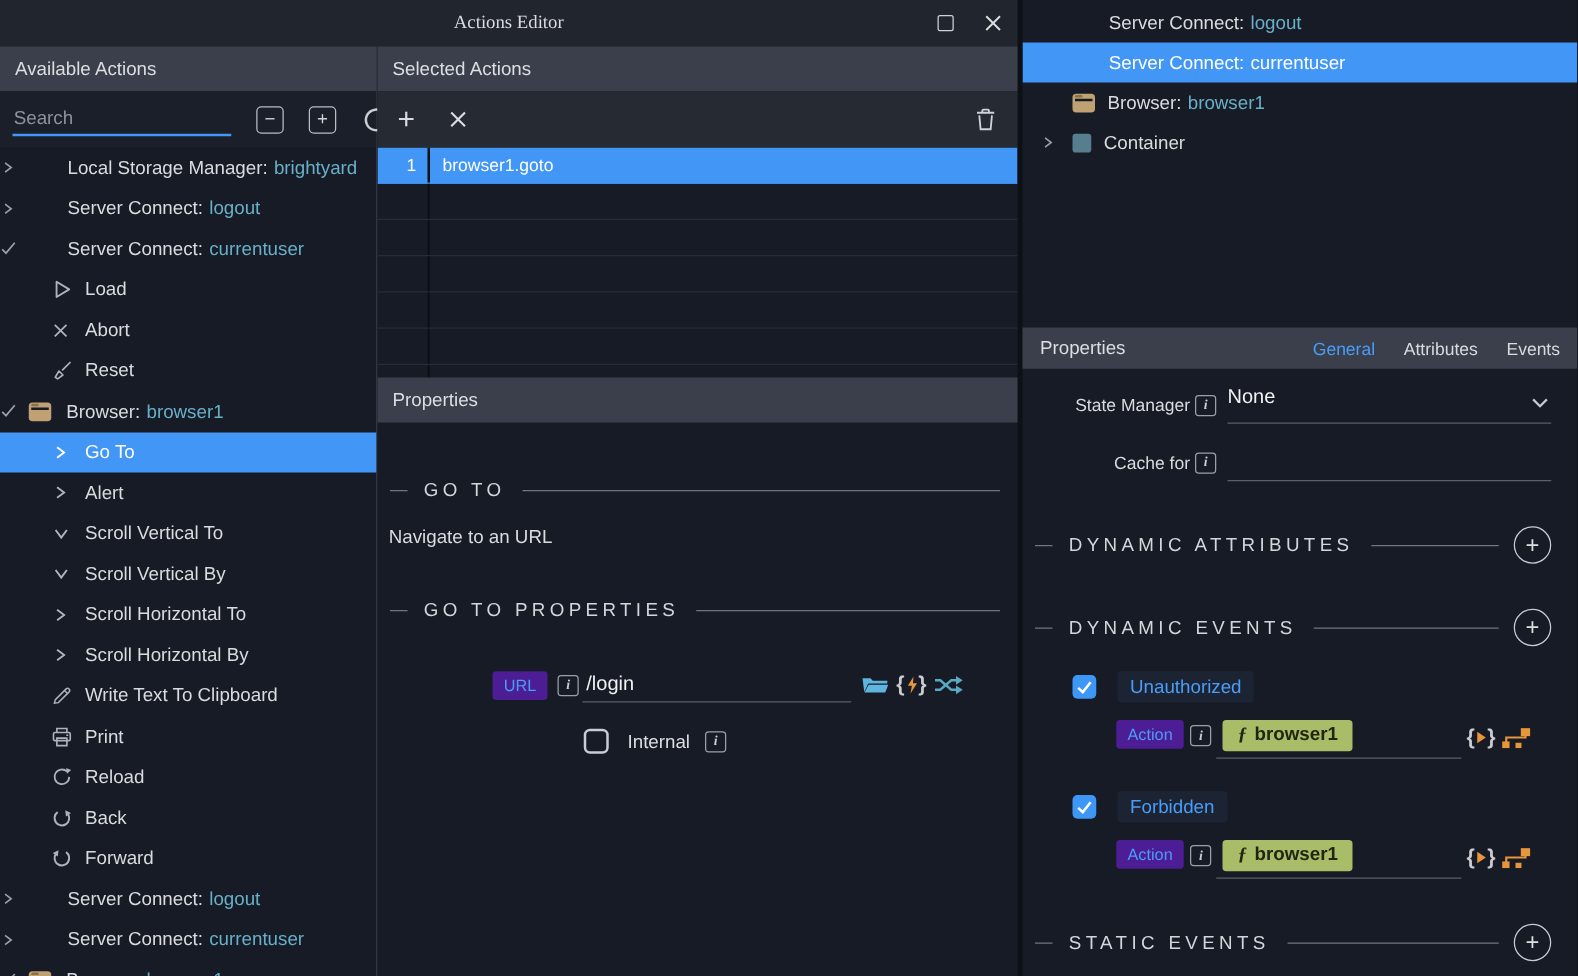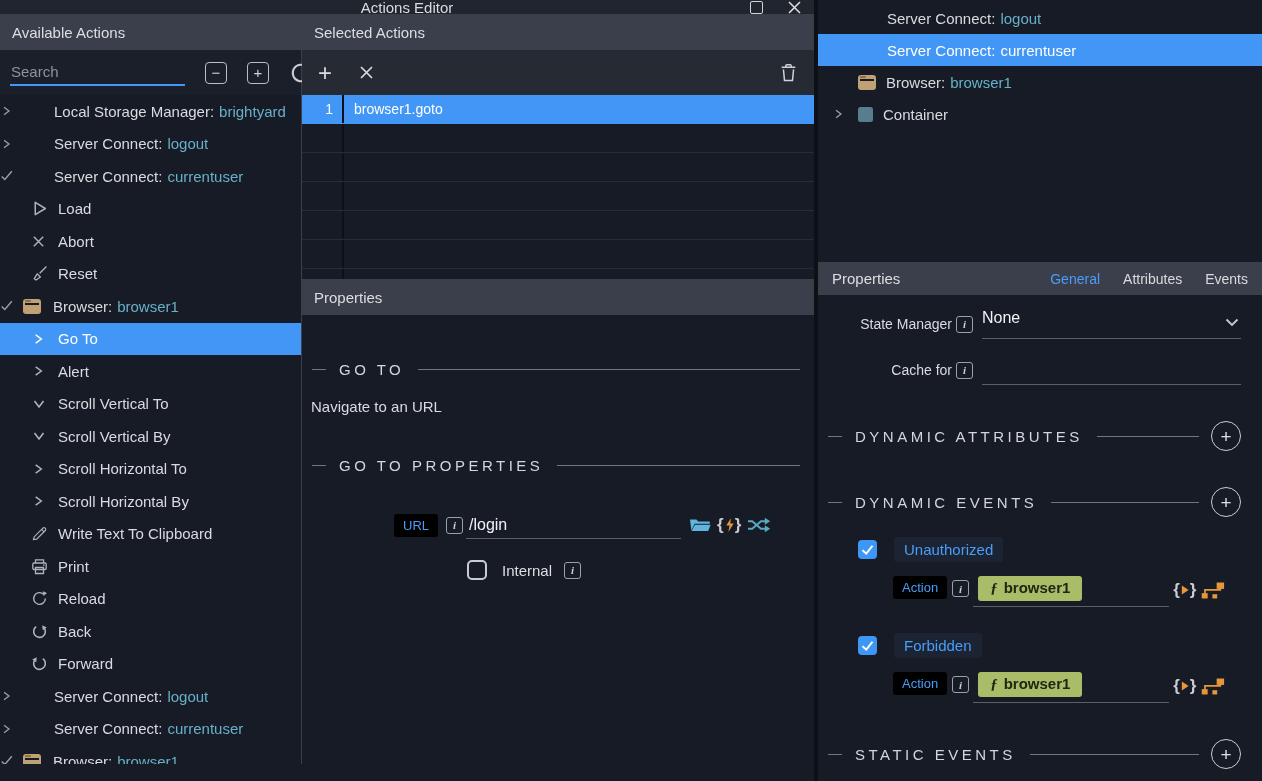--- a/index.html
+++ b/index.html
@@ -5,42 +5,42 @@
   :root{
     --accent_blue:#4196f6; --link_blue:#4a9df8; --value_teal:#68b0c8;
     --pill_green:#a9bc68; --icon_orange:#e8963c; --db_teal:#7bab9e;
     --browser_tan:#c0a173; --bg:#171b26; --bar:#3a3f4b; --line:#70757e;
   }
   *{box-sizing:border-box;margin:0;padding:0}
   body{font-family:"Liberation Sans","DejaVu Sans",sans-serif;background:#0d1015;}
   .stage{position:relative;width:1262px;height:781px;overflow:hidden;background:#0d1015;}
   
   .modal{position:absolute;left:0;top:0;width:814px;height:781px;background:var(--bg);}
-  .titlebar{height:14px;background:#21252e;display:flex;align-items:center;justify-content:center;position:relative;color:#d9dbdf;font-size:15px;}
+  .titlebar{height:37px;background:#21252e;display:flex;align-items:center;justify-content:center;position:relative;color:#d9dbdf;font-size:15px;font-family:Liberation Serif, serif;}
   .win-btns{position:absolute;right:12px;top:0;height:100%;display:flex;align-items:center;gap:24px;}
   .maxbox{width:13px;height:13px;border:1.7px solid #cfd2d7;border-radius:2px;display:inline-block}
   .modal-body{display:flex;height:750px;}
   .pane-header{height:36px;background:var(--bar);color:#dcdee2;font-size:15px;display:flex;align-items:center;padding:0 12px;flex:none;}
   
   .left-pane{width:302px;border-right:1px solid #3a3f4b;display:flex;flex-direction:column;flex:none;}
   .left-toolbar{height:45px;display:flex;align-items:center;padding:0 12px 0 10px;flex:none;background:#1b1f29;}
   .search{width:175px;background:transparent;border:none;border-bottom:2px solid var(--accent_blue);color:#dcdee2;font-size:15px;padding:4px 1px;outline:none;margin-right:auto;}
   .search::placeholder{color:#8d929b}
   .sq-btn{width:22px;height:22px;border:1.5px solid #b9bdc4;border-radius:4px;color:#cfd2d7;display:grid;place-items:center;font-size:15px;margin-left:20px;flex:none;cursor:pointer}
   .sq-btn.minus::after{content:"\2212"}
   .sq-btn.plus::after{content:"+"}
   .tool-ic{margin-left:20px;color:#c9ccd2;display:inline-flex}
   
   .tree{flex:1;overflow:hidden;}
   .trow{height:32.5px;display:flex;align-items:center;font-size:15px;color:#d9dbdf;white-space:nowrap;cursor:pointer}
   .trow .chev{width:14px;flex:none;display:inline-flex;color:#9aa0a9}
   .trow .ic{margin-left:9px;flex:none}
   .trow .tlab{margin-left:12px}
   .trow .tval{color:var(--value_teal);margin-left:5px}
-  .trow.lvl1{padding-left:31px}
+  .trow.lvl1{padding-left:41px}
   .trow.lvl1 .ic{margin-left:0;width:19px;display:inline-flex;justify-content:flex-start}
   .trow.lvl1 .tlab{margin-left:8px}
   .trow.selected{background:var(--accent_blue);color:#fff;}
   .left-pane .trow.selected{width:332px}
   .trow.selected .tval{color:#fff}
   .trow.selected .chev{color:#fff}
   .trow.selected .ic{color:#fff !important}
   .ic{display:inline-flex;align-items:center;color:#aeb3bb}
   
   .db-icon{width:19px;height:16px;display:flex;flex-direction:column;justify-content:space-between;color:var(--db_teal)}
@@ -60,21 +60,21 @@
   .grow{height:29px;display:flex;border-bottom:1px solid #272c37;font-size:14px;color:#dcdee2;}
   .gnum{width:42px;flex:none;display:flex;align-items:center;justify-content:flex-end;padding-right:9px;border-right:2px solid #0d1016;}
   .gmain{flex:1;display:flex;align-items:center;padding-left:10px;}
   .grow.selected{background:var(--accent_blue);border-bottom-color:var(--accent_blue);color:#fff;}
   .mid-props{flex:1;padding-right:14px;}
   .sec-head{display:flex;align-items:center;height:24px;color:#d3d6da;margin-left:10px;}
   .dash{width:14px;height:1px;background:var(--line);margin-right:13px;flex:none}
   .sec-title{font-size:15px;letter-spacing:3.5px;white-space:nowrap}
   .line{flex:1;height:1px;background:var(--line);margin-left:14px;}
   .desc{font-size:15px;color:#d9dbdf;margin:17px 0 0 9px;}
-  .lab-box{background:#000000;border-radius:3px;color:var(--link_blue);font-size:13px;padding:4px 9px;white-space:nowrap}
+  .lab-box{background:#4c1d95;border-radius:3px;color:var(--link_blue);font-size:13px;padding:4px 9px;white-space:nowrap}
   .info{width:17px;height:17px;border:1.5px solid #9aa0a8;border-radius:3px;color:#c9ccd2;display:grid;place-items:center;flex:none;font:italic 600 11px "Liberation Serif","DejaVu Serif",serif}
   .info::after{content:"i"}
   .url-row{display:flex;align-items:center;margin:34px 0 0 92px;}
   .url-row .info{margin-left:8px}
   .ufield{margin-left:3px;width:215px;border-bottom:1px solid #5a5f68;height:28px;display:flex;align-items:center;color:#f0f2f4;font-size:16px;padding-left:3px}
   .url-icons{display:flex;align-items:center;margin-left:8px;gap:6px}
   .braces{display:inline-flex;align-items:center;color:#caccd2;font-size:17px;font-weight:700}
   .braces::before{content:"{"}
   .braces::after{content:"}"}
   .internal-row{display:flex;align-items:center;margin:21px 0 0 165px;}

